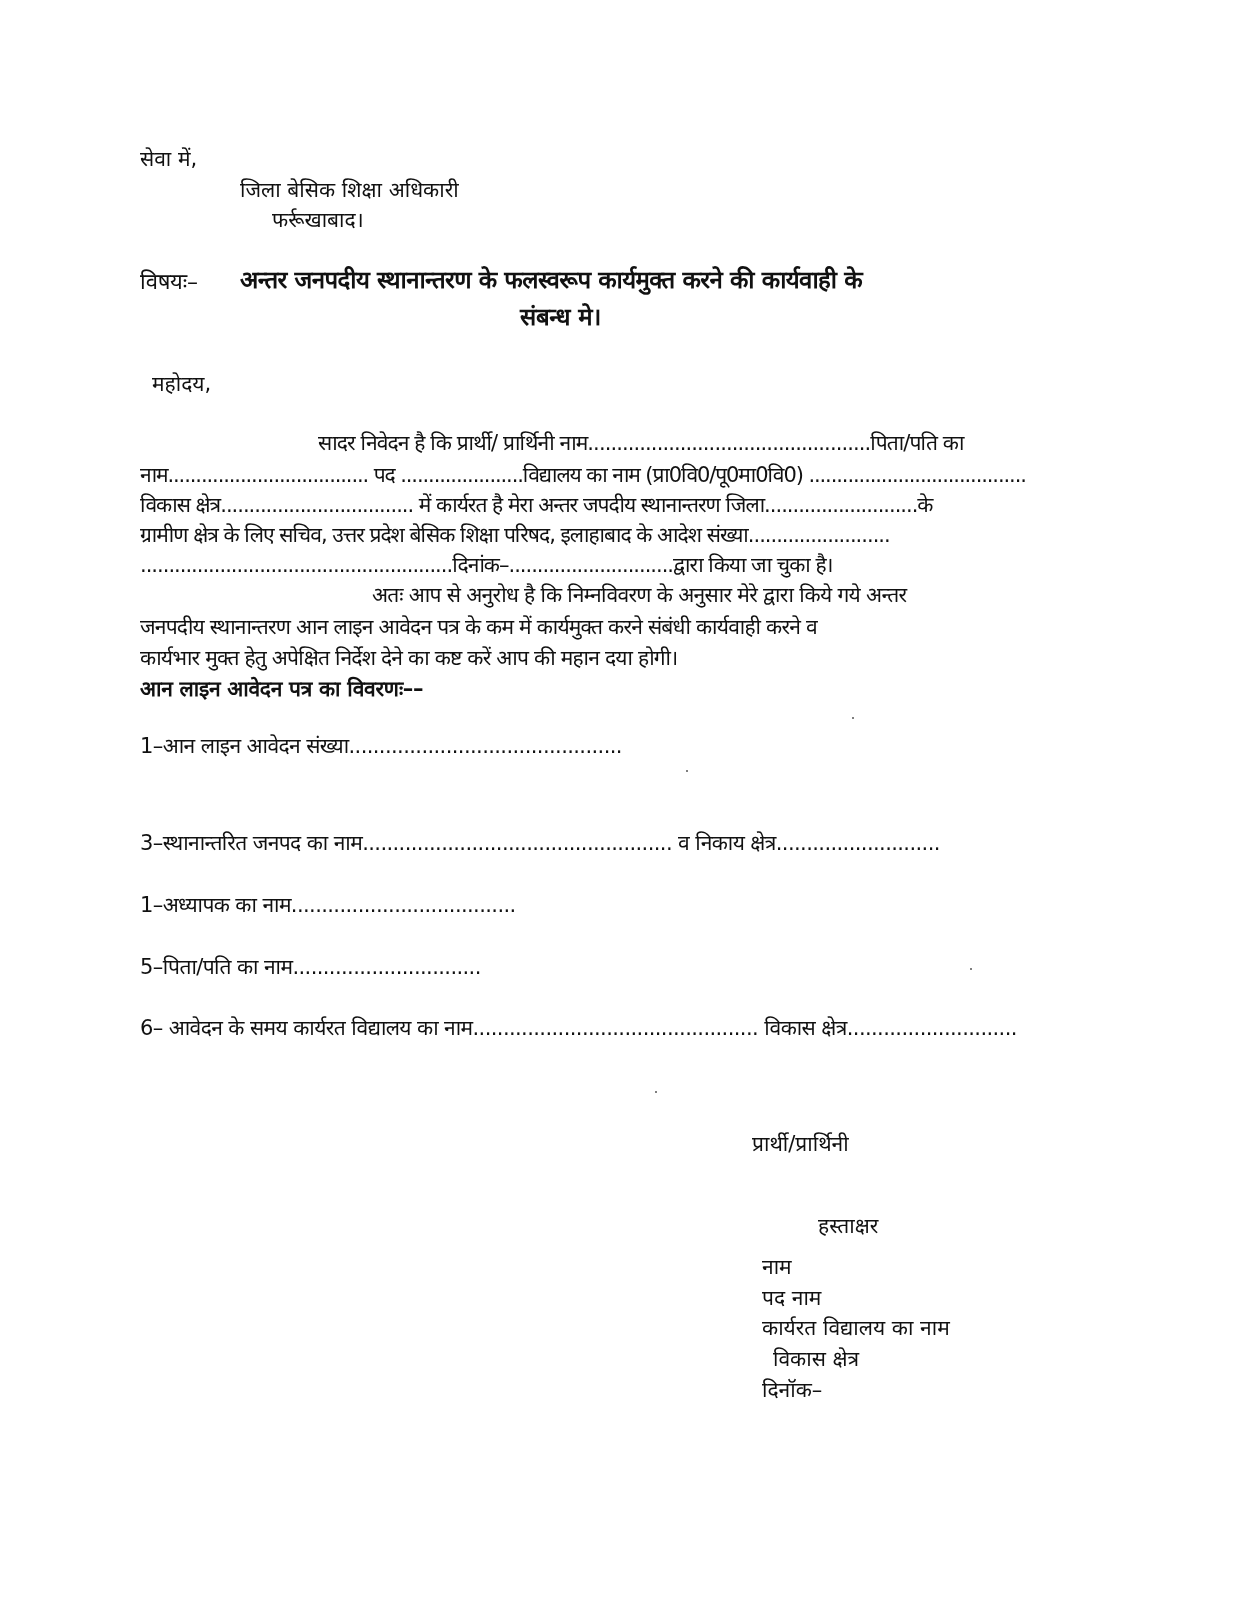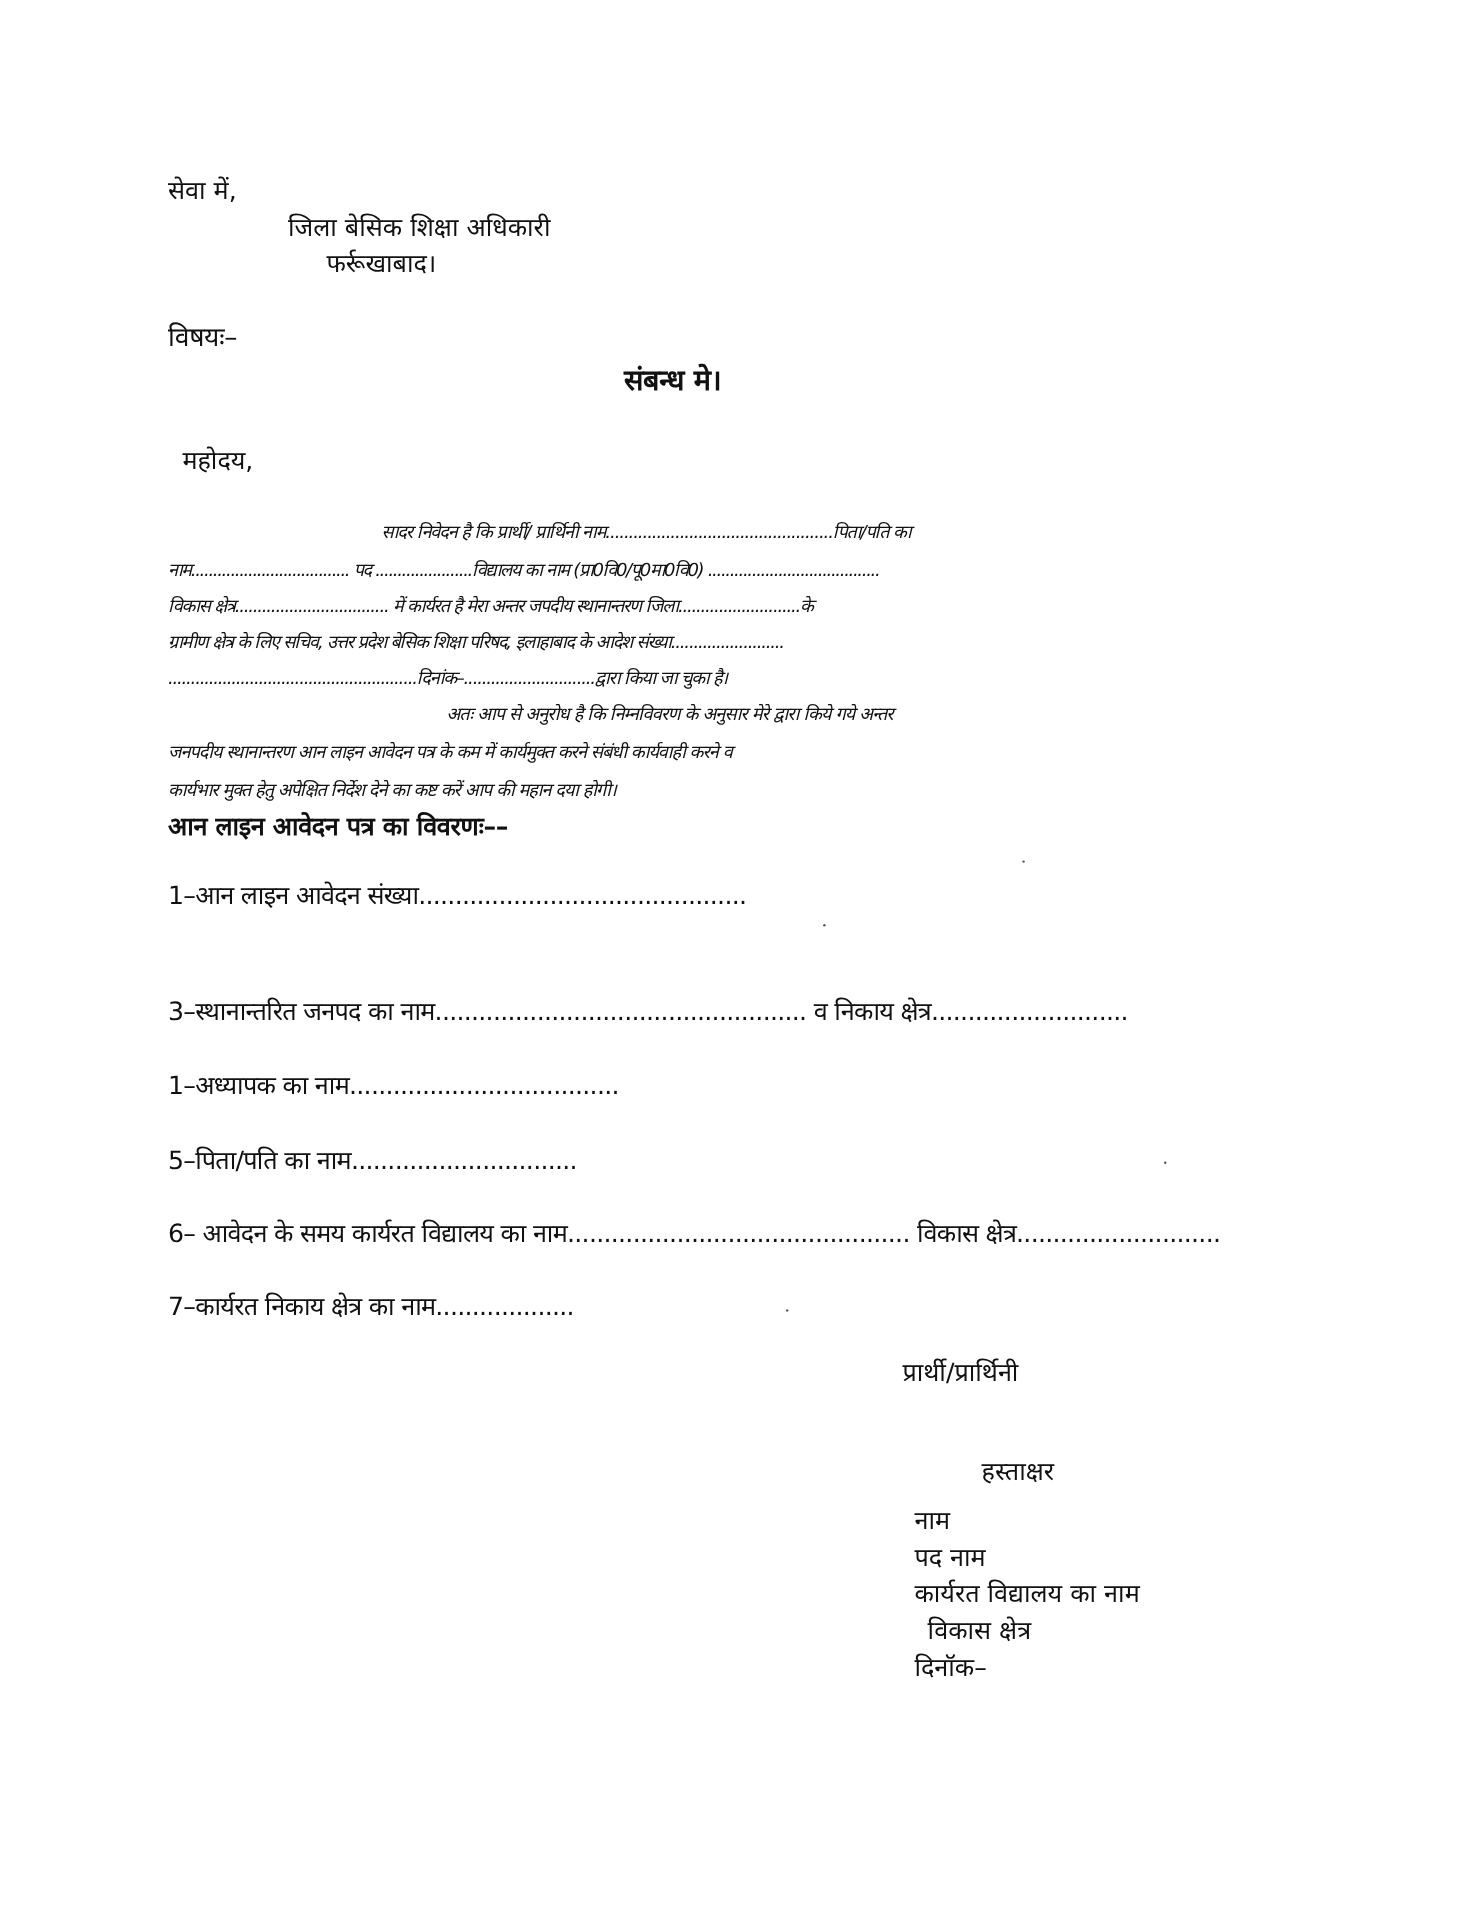--- a/index.html
+++ b/index.html
@@ -1,34 +1,35 @@
 <!DOCTYPE html>
 <html><head>
   <meta charset="utf-8">
   <style>
     html, body { margin: 0; padding: 0; background: #ffffff; }
     body { width: 1236px; height: 1600px; position: relative; overflow: hidden;
            font-family: "DejaVu Sans", sans-serif; color: #111; }
     .page { position: absolute; left: 0; top: 0; width: 1236px; height: 1600px; background: #fff; }
     .t { position: absolute; white-space: nowrap; font-size: 21px; line-height: 26px; }
-    .cond { font-size: 15px; letter-spacing: -0.5px; font-style: italic; }
+    .cond { font-size: 21px; letter-spacing: -0.5px; }
     .bold { font-weight: bold; }
     .subj { font-size: 24px; font-weight: bold; letter-spacing: -0.3px; }
     .speck { position: absolute; width: 2px; height: 2px; background: #555; border-radius: 1px; }
   </style>
 </head>
 <body>
 
 <div class="page">
 
   <div class="t" style="left:140px; top:146px;">सेवा में,</div>
   <div class="t" style="left:240px; top:177px;">जिला बेसिक शिक्षा अधिकारी</div>
   <div class="t" style="left:272px; top:207px;">फर्रूखाबाद।</div>
 
   <div class="t subj" style="left:140px; top:269px; font-size:22px; font-weight:normal;">विषयः–</div>
+  <div class="t subj" style="left:240px; top:267px; width:800px; letter-spacing:-0.6px;">अन्तर जनपदीय स्थानान्तरण के फलस्वरूप कार्यमुक्त करने की कार्यवाही के</div>
   <div class="t subj" style="left:520px; top:304px;">संबन्ध मे।</div>
 
   <div class="t" style="left:152px; top:371px;">महोदय,</div>
 
   <div class="t cond" style="left:318px; top:430px; letter-spacing:-0.9px;">सादर निवेदन है कि प्रार्थी/ प्रार्थिनी नाम.................................................पिता/पति का</div>
   <div class="t cond" style="left:140px; top:462px; letter-spacing:-1.1px;">नाम.................................... पद ......................विद्यालय का नाम (प्रा0वि0/पू0मा0वि0) .......................................</div>
   <div class="t cond" style="left:140px; top:492px; letter-spacing:-1.0px;">विकास क्षेत्र.................................. में कार्यरत है मेरा अन्तर जपदीय स्थानान्तरण  जिला...........................के</div>
   <div class="t cond" style="left:140px; top:522px; letter-spacing:-1.0px;">ग्रामीण क्षेत्र के लिए सचिव, उत्तर प्रदेश बेसिक शिक्षा परिषद, इलाहाबाद के आदेश संख्या.........................</div>
   <div class="t cond" style="left:140px; top:552px; letter-spacing:-1.0px;">.......................................................दिनांक–.............................द्वारा किया जा चुका है।</div>
 
@@ -36,21 +37,20 @@
   <div class="t cond" style="left:372px; top:582px; letter-spacing:-0.7px;">अतः आप से अनुरोध है कि निम्नविवरण के अनुसार मेरे द्वारा किये गये अन्तर</div>
   <div class="t cond" style="left:140px; top:645px; letter-spacing:-0.8px;">कार्यभार मुक्त हेतु अपेक्षित निर्देश देने का कष्ट करें आप की महान दया होगी।</div>
 
   <div class="t bold" style="left:140px; top:676px; letter-spacing:-0.3px;">आन लाइन आवेदन पत्र का विवरणः––</div>
 
   <div class="t" style="left:140px; top:707px; letter-spacing:-0.6px;margin-top:26px;">1–आन लाइन आवेदन संख्या.............................................</div>
   <div class="t" style="left:140px; top:830px; letter-spacing:-0.6px;">3–स्थानान्तरित जनपद का नाम................................................... व निकाय क्षेत्र...........................</div>
   <div class="t" style="left:140px; top:892px; letter-spacing:-0.6px;">1–अध्यापक का नाम.....................................</div>
   <div class="t" style="left:140px; top:954px; letter-spacing:-0.6px;">5–पिता/पति का नाम...............................</div>
   <div class="t" style="left:140px; top:1015px; letter-spacing:-0.6px;">6– आवेदन के समय कार्यरत विद्यालय का नाम...............................................   विकास क्षेत्र............................</div>
-  <div class="t" style="left:140px; top:1076px; letter-spacing:-0.6px;">7–कार्यरत निकाय क्षेत्र का नाम...................</div>
 
   <div class="t" style="left:752px; top:1131px;">प्रार्थी/प्रार्थिनी</div>
   <div class="t" style="left:818px; top:1192px;margin-top:21px;">हस्ताक्षर</div>
   <div class="t" style="left:762px; top:1254px;">नाम</div>
   <div class="t" style="left:762px; top:1285px;">पद नाम</div>
   <div class="t" style="left:762px; top:1315px;">कार्यरत विद्यालय का नाम</div>
   <div class="t" style="left:762px; top:1346px;margin-left:11px;">विकास क्षेत्र</div>
   <div class="t" style="left:762px; top:1377px;">दिनॉक–</div>
 
   <div class="speck" style="left:852px; top:717px;"></div>

